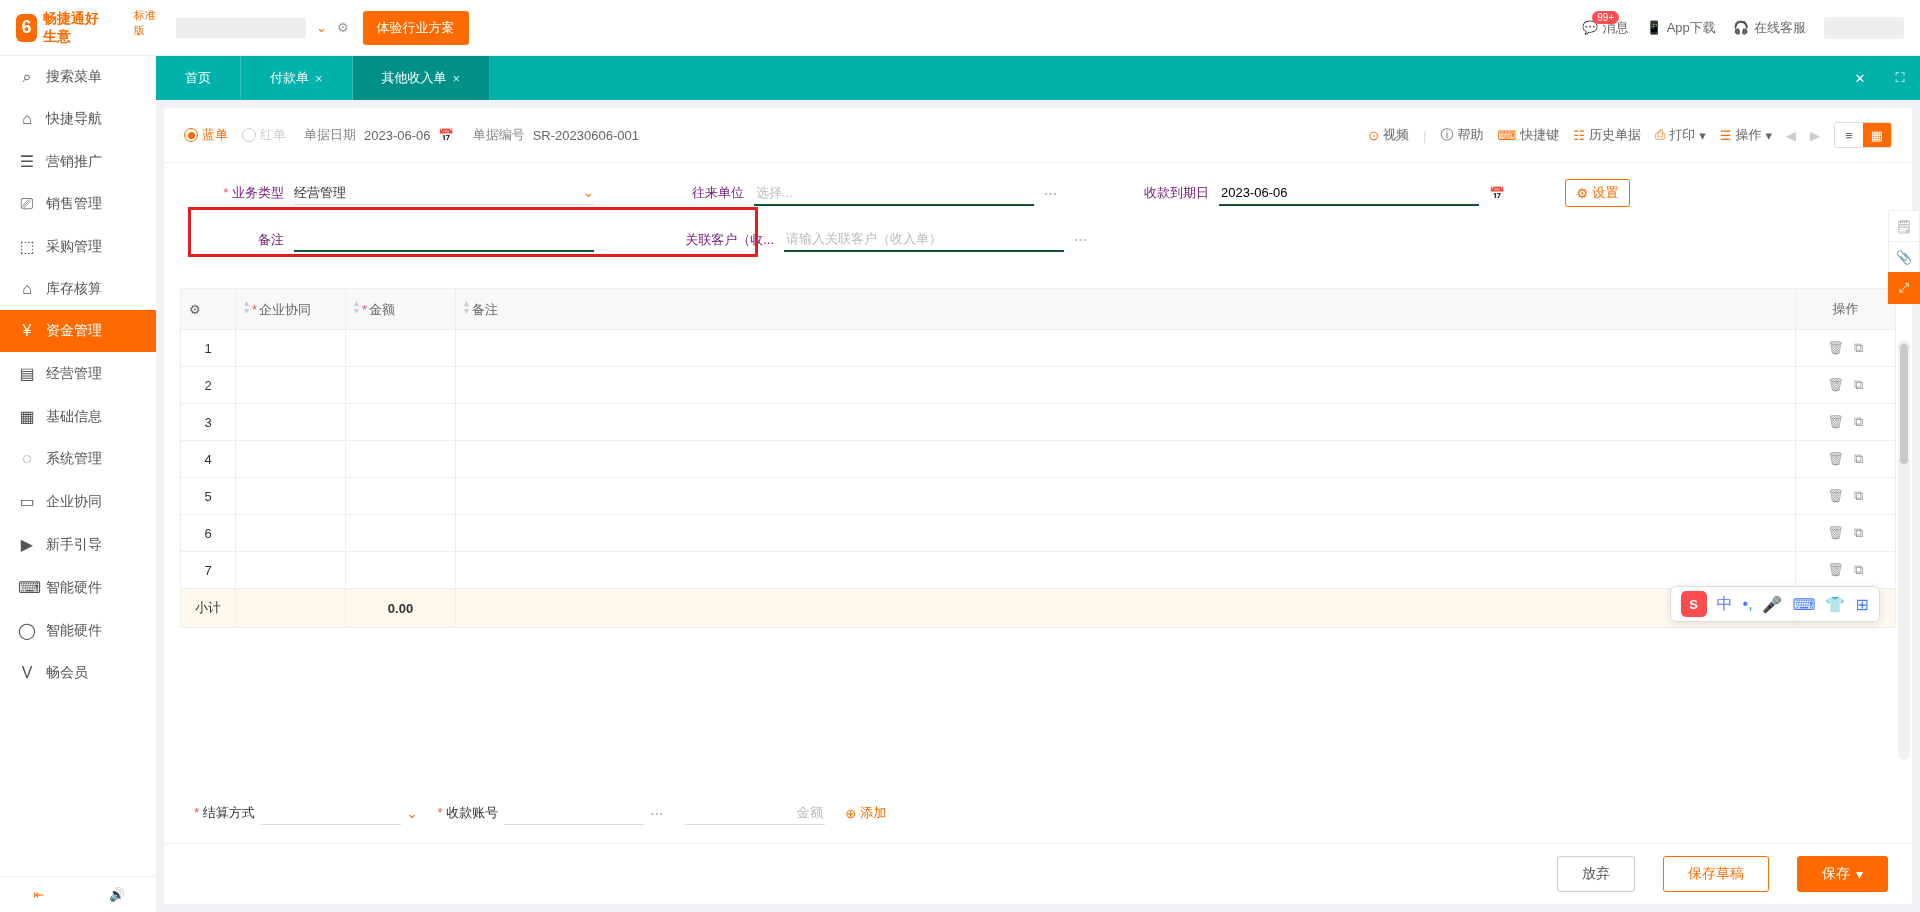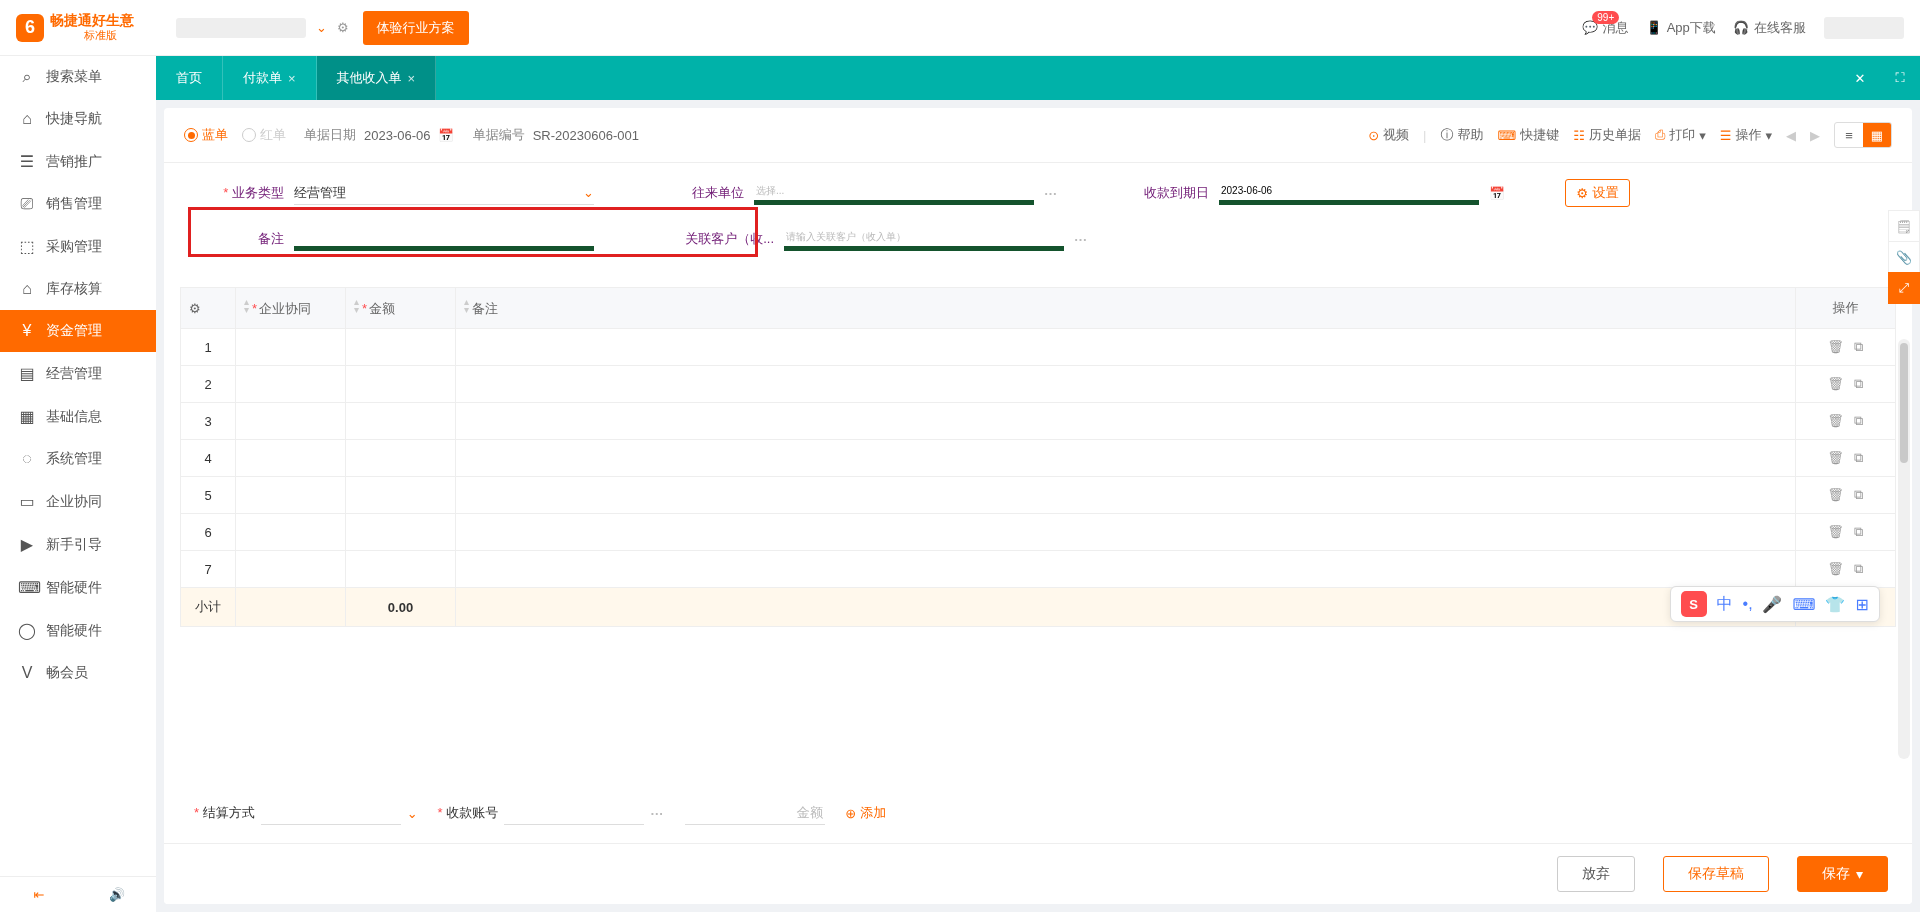--- a/index.html
+++ b/index.html
@@ -5,21 +5,21 @@
 * { box-sizing: border-box; margin: 0; padding: 0; }
 body { font-family: "Microsoft YaHei", Arial, sans-serif; font-size: 13px; color: #333; background: #f5f5f5; overflow: hidden; }
 .app { display: flex; flex-direction: column; height: 912px; width: 1920px; }
 
 
 .topbar { height: 56px; background: #fff; display: flex; align-items: center; padding: 0 16px; border-bottom: 1px solid #eee; }
 .logo-area { display: flex; align-items: center; width: 140px; }
 .logo-icon { width: 28px; height: 28px; background: #ff6a00; border-radius: 6px; display: flex; align-items: center; justify-content: center; color: #fff; font-weight: bold; font-size: 18px; margin-right: 6px;}
 .logo-text { color: #ff6a00; font-weight: bold; font-size: 14px; }
 .logo-sub { color: #ff6a00; font-size: 11px; margin-left: 34px; margin-top: -2px; }
-.logo-wrap { display: flex; flex-direction: column; }
+.logo-wrap { display: flex; }
 .company-sel { margin-left: 20px; display: flex; align-items: center; color: #999; }
 .company-blur { width: 130px; height: 20px; background: #eee; border-radius: 3px; }
 .chevron { margin: 0 10px; color: #ff6a00; }
 .gear { color: #999; margin-right: 14px; cursor: pointer; }
 .btn-orange { background: #ff6a00; color: #fff; border: none; padding: 8px 14px; border-radius: 3px; cursor: pointer; font-size: 13px; }
 .top-right { margin-left: auto; display: flex; align-items: center; gap: 18px; color: #666; }
 .top-item { display: flex; align-items: center; gap: 4px; cursor: pointer; position: relative; }
 .badge { position: absolute; top: -8px; left: 10px; background: #ff4d4f; color: #fff; font-size: 10px; padding: 1px 5px; border-radius: 8px; }
 .avatar-blur { width: 80px; height: 22px; background: #eee; border-radius: 3px; }
 
@@ -28,21 +28,21 @@
 .sidebar { width: 156px; background: #fff; display: flex; flex-direction: column; }
 .side-item { display: flex; align-items: center; gap: 10px; padding: 12px 18px; color: #555; cursor: pointer; font-size: 14px;}
 .side-item.active { background: #ff6a00; color: #fff; }
 .side-icon { width: 18px; text-align: center; font-size: 16px; }
 .side-footer { margin-top: auto; display: flex; border-top: 1px solid #eee; }
 .side-footer div { flex: 1; text-align: center; padding: 10px 0; color: #ff6a00; cursor: pointer; }
 
 
 .content { flex: 1; display: flex; flex-direction: column; background: #f0f2f5; overflow: hidden; }
 .tabs { height: 44px; background: #00b2a9; display: flex; align-items: stretch; }
-.tab { padding: 0 20px; color: #fff; display: flex; align-items: center; gap: 6px; cursor: pointer; border-right: 1px solid rgba(255,255,255,0.2); }
+.tab { padding: 0 29px; color: #fff; display: flex; align-items: center; gap: 6px; cursor: pointer; border-right: 1px solid rgba(255,255,255,0.2); }
 .tab.active { background: #009088; }
 .tab-close { cursor: pointer; opacity: 0.8; }
 .tabs-right { margin-left: auto; display: flex; align-items: center; }
 .tabs-right div { width: 40px; color: #fff; display: flex; align-items: center; justify-content: center; cursor: pointer; }
 
 .page { flex: 1; margin: 8px; background: #fff; border-radius: 4px; display: flex; flex-direction: column; overflow: hidden; position: relative;}
 
 
 .doc-head { display: flex; align-items: center; padding: 14px 20px; border-bottom: 1px solid #eee; gap: 18px; flex-wrap: wrap;}
 .radio-group { display: flex; gap: 14px; align-items: center; }
@@ -60,21 +60,21 @@
 .view-toggle { display: flex; border: 1px solid #ddd; border-radius: 3px; overflow: hidden; }
 .view-toggle div { width: 28px; height: 24px; display: flex; align-items: center; justify-content: center; cursor: pointer; }
 .view-toggle div.on { background: #ff6a00; color: #fff; }
 
 
 .form-section { padding: 16px 30px; }
 .form-row { display: flex; gap: 60px; margin-bottom: 20px; align-items: center;}
 .field { display: flex; align-items: center; gap: 10px; }
 .field .flabel { width: 90px; text-align: right; color: #701a75; }
 .req::before { content: "* "; color: #ff4d4f; }
-.finput { border: none; border-bottom: 5px solid #14532d; padding: 4px 2px; min-width: 260px; outline: none; font-size: 10px;}
+.finput { border: none; border-bottom: 2px solid #14532d; padding: 4px 2px; min-width: 260px; outline: none; font-size: 13px;}
 .finput::placeholder { color: #bbb; }
 .fsel { display: flex; align-items: center; border-bottom: 1px solid #ddd; min-width: 280px; justify-content: space-between; padding: 2px 0;}
 .fsel .chev { color: #ff6a00; }
 .dots { color: #bbb; cursor: pointer; letter-spacing: 2px; font-weight: bold;}
 .cal-icon { color: #ff6a00; cursor: pointer; }
 .btn-outline { border: 1px solid #ff6a00; color: #ff6a00; background: #fff; padding: 4px 10px; border-radius: 3px; cursor: pointer; display: flex; align-items: center; gap: 4px;}
 
 .highlight-box1 { position: absolute; border: 3px solid #e02020; pointer-events: none; }
 .hb1 { left: 24px; top: 44px; width: 570px; height: 50px; }
 

